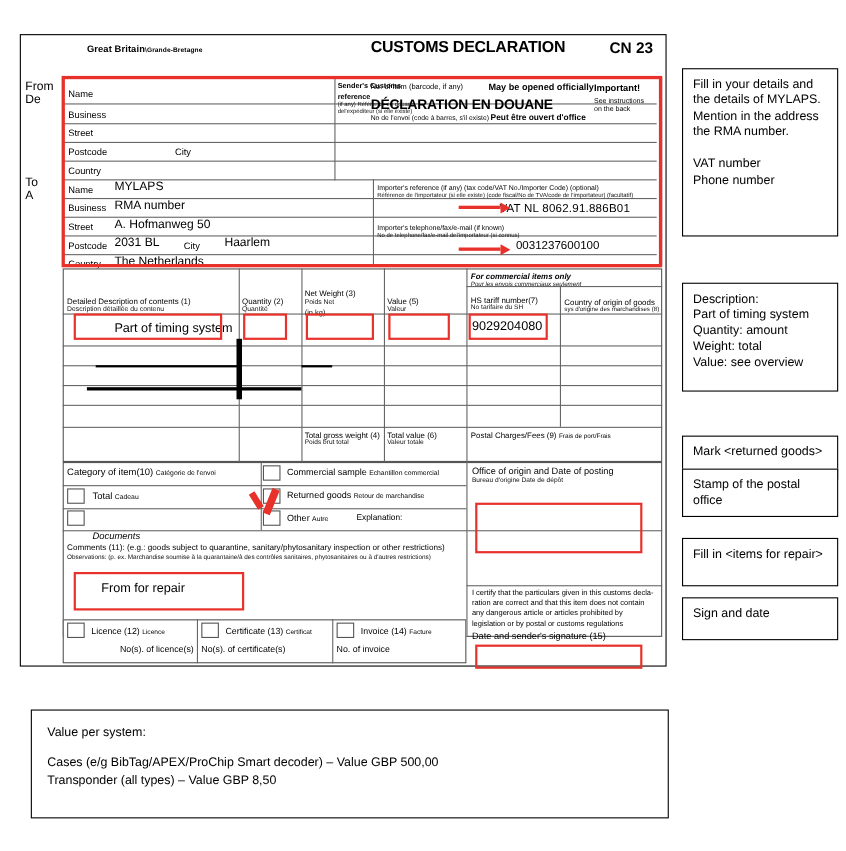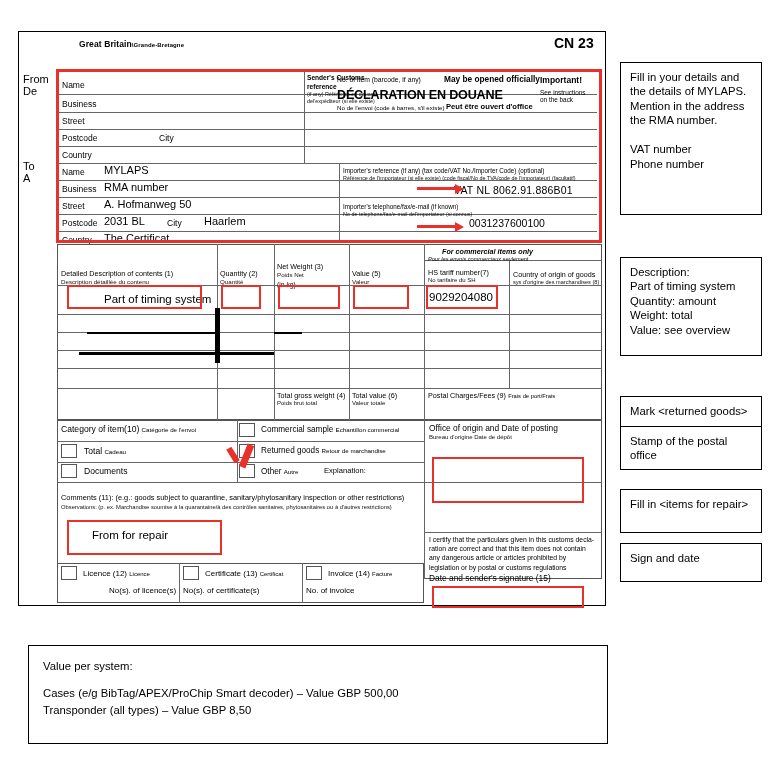--- a/index.html
+++ b/index.html
@@ -105,20 +105,21 @@
   #value-box .spacer { height:11px; }
 </style>
 </head>
 <body>
 
 <div id="cn23-form">
 
   <div class="hdr-country">
     <span>Great Britain</span><span class="fr">\Grande-Bretagne</span>
   </div>
+  <div class="hdr-title">CUSTOMS DECLARATION</div>
   <div class="hdr-cn23">CN 23</div>
 
   <div class="side-label" style="top:41px;">
     <span>From</span>
     <span class="l2">De</span>
   </div>
   <div class="side-label" style="top:128px;">
     <span>To</span>
     <span class="l2">A</span>
   </div>
@@ -157,21 +158,21 @@
   <div class="fieldlabel" style="left:43px; top:169px;">Street</div>
   <div class="fieldlabel" style="left:43px; top:186px;">Postcode</div>
   <div class="fieldlabel" style="left:148px; top:186px;">City</div>
   <div class="fieldlabel" style="left:43px; top:203px;">Country</div>
 
   <div class="fieldval" style="left:85px; top:132px;">MYLAPS</div>
   <div class="fieldval" style="left:85px; top:149px;">RMA number</div>
   <div class="fieldval" style="left:85px; top:166px;">A. Hofmanweg 50</div>
   <div class="fieldval" style="left:85px; top:183px;">2031 BL</div>
   <div class="fieldval" style="left:185px; top:183px;">Haarlem</div>
-  <div class="fieldval" style="left:85px; top:200px;">The Certificat</div>
+  <div class="fieldval" style="left:85px; top:200px;">The Netherlands</div>
 
   <div class="cl" style="left:288px; top:41px; width:78px;">
     <span style="font-size:6.6px; font-weight:bold;">Sender's Customs reference</span>
     <span class="fr-sm">(if any)  Référence en douane
 del'expéditeur (si elle existe)</span>
   </div>
 
   <div class="cl" style="left:318px; top:44px; font-size:6.8px;">No. of item (barcode, if any)</div>
   <div class="cl cl-b" style="left:425px; top:43px; font-size:8.3px;">May be opened officially</div>
   <div class="hdr-title" style="top:56px; font-size:12.6px;">DÉCLARATION EN DOUANE</div>
@@ -221,21 +222,21 @@
   <div class="cl" style="left:258px; top:230px;">
     <span style="font-size:7.2px;">Net Weight (3)</span>
     <span class="fr-sm" style="font-size:6.2px;">Poids Net</span>
     <span class="fr-sm" style="font-size:6.8px; margin-top:2px;">(in kg)</span>
   </div>
   <div class="cl" style="left:333px; top:237px;">
     <span style="font-size:7.2px;">Value (5)</span>
     <span class="fr-sm" style="font-size:6.2px;">Valeur</span>
   </div>
   <div class="cl" style="left:409px; top:215px;">
-    <span style="font-size:7.2px; font-style:italic; font-weight:bold;margin-left:14px;">For commercial items only</span>
+    <span style="font-size:7.2px; font-style:italic; font-weight:bold;">For commercial items only</span>
     <span class="fr-sm" style="font-size:5.6px; font-style:italic;">Pour les envois commerciaux seulement</span>
   </div>
   <div class="cl" style="left:409px; top:236px;">
     <span style="font-size:7.2px;">HS tariff number(7)</span>
     <span class="fr-sm" style="font-size:6px;">No tarifaire du SH</span>
   </div>
   <div class="cl" style="left:494px; top:238px; width:88px;">
     <span style="font-size:7.2px;">Country of origin of goods</span>
     <span class="fr-sm" style="font-size:5.6px;">sys d'origine des marchandises (8)</span>
   </div>
@@ -276,21 +277,21 @@
   <div class="cl" style="left:42px; top:393px;">
     <span style="font-size:8.6px;">Category of item(10)</span>
     <span style="font-size:6.2px;">Catégorie de l'envoi</span>
   </div>
   <div class="chkbox" style="left:42px; top:412px;"></div>
   <div class="cl" style="left:65px; top:415px;">
     <span style="font-size:8.6px;">Total</span>
     <span style="font-size:6.2px;">Cadeau</span>
   </div>
   <div class="chkbox" style="left:42px; top:432px;"></div>
-  <div class="cl" style="left:65px; top:435px; font-size:8.6px;">Documents</div>
+  <div class="cl" style="left:65px; top:451px; font-size:8.6px;font-style:italic;">Documents</div>
 
   <div class="chkbox" style="left:220px; top:391px;"></div>
   <div class="cl" style="left:242px; top:393px;">
     <span style="font-size:8.2px;">Commercial sample</span>
     <span style="font-size:6.2px;">Echantillon commercial</span>
   </div>
   <div class="chkbox" style="left:220px; top:412px;"></div>
   <div class="cl" style="left:242px; top:414px;">
     <span style="font-size:8.2px;">Returned goods</span>
     <span style="font-size:6.2px;">Retour de marchandise</span>

